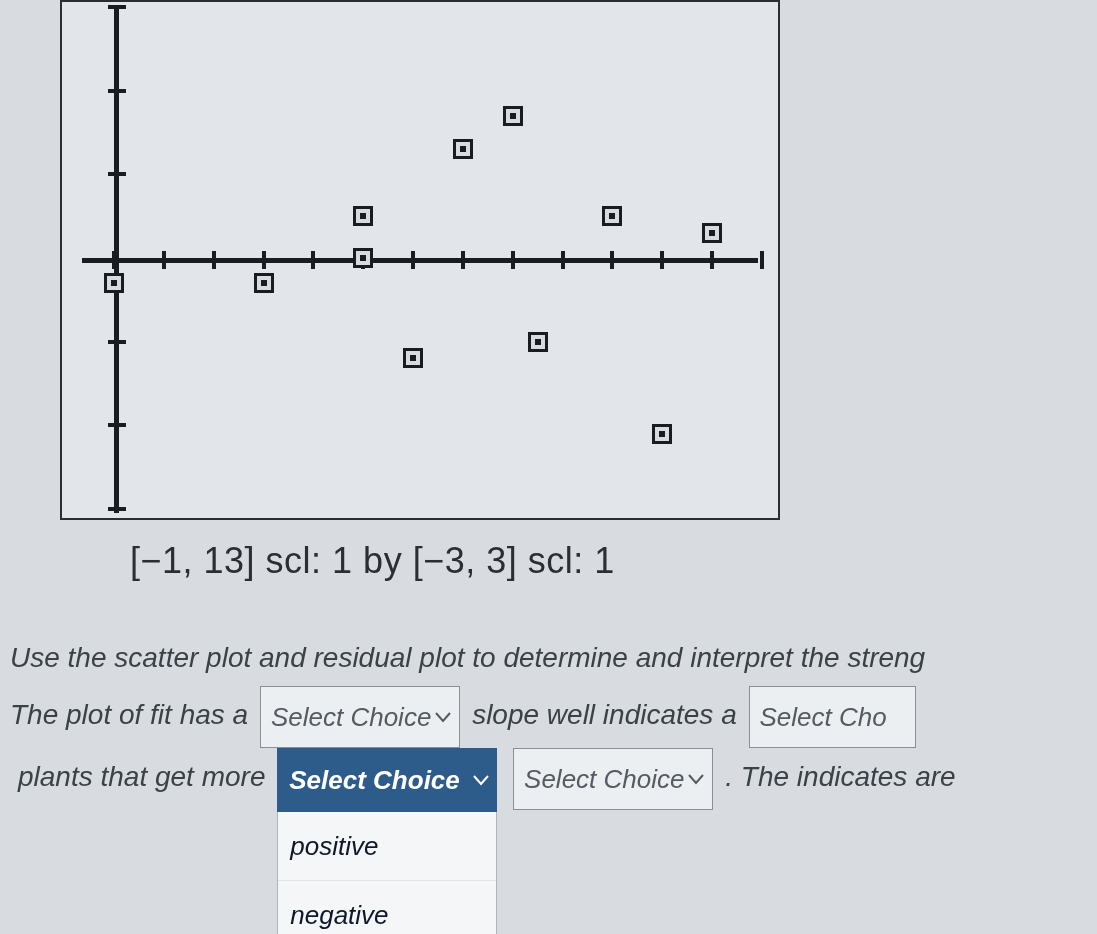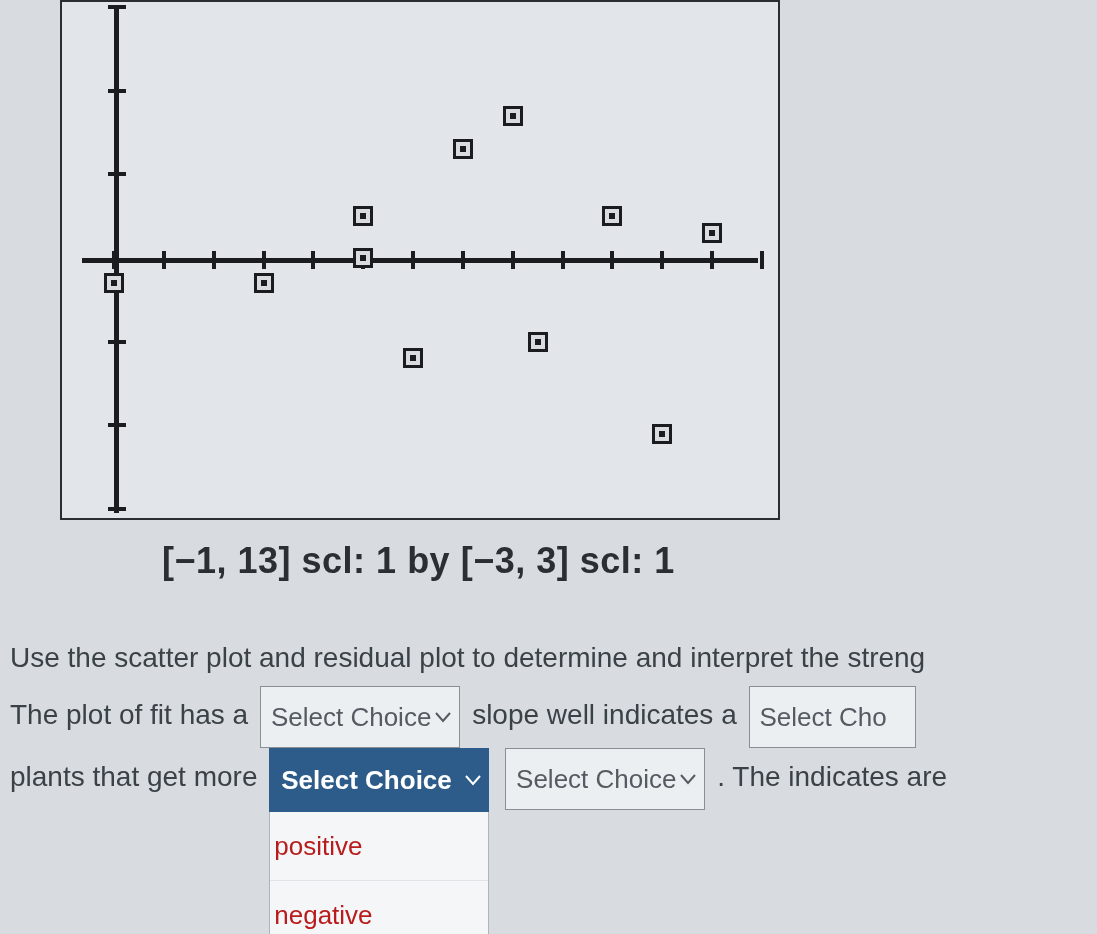--- a/index.html
+++ b/index.html
@@ -67,36 +67,35 @@
       content: "";
       position: absolute;
       left: 4px; top: 4px; right: 4px; bottom: 4px;
       background: #1a1c1f;
     }
     .caption {
       position: absolute;
       left: 130px;
       top: 540px;
       font-size: 36px;
-      font-weight: 700;
+      font-weight: 400;
       color: #2b2f34;
       letter-spacing: 0.5px;
-      margin-left: 32px;
     }
     .question-text {
       position: absolute;
       left: 0;
       top: 630px;
       right: 0;
       font-size: 28px;
       line-height: 2.0;
       color: #3a4248;
       padding-left: 10px;
     }
-    .line { white-space: nowrap; }
+    .line { white-space: nowrap; font-style: italic; }
     .select-box {
       display: inline-block;
       border: 1px solid #8a8f95;
       background: #eceff2;
       padding: 4px 28px 4px 10px;
       font-size: 26px;
       color: #555b62;
       position: relative;
       vertical-align: middle;
       min-width: 200px;
@@ -128,23 +127,23 @@
       background: #f4f6f8;
       border: 1px solid #b0b5ba;
       border-top: none;
       position: absolute;
       left: 0;
       right: 0;
       top: 100%;
       z-index: 10;
     }
     .dropdown-option {
-      padding: 8px 4px;
+      padding: 8px 12px;
       font-size: 26px;
-      color: #b91c1c;
+      color: #0f172a;
       border-bottom: 1px solid #e1e4e7;
     }
     .dropdown-option:last-child { border-bottom: none; }
   </style>
 </head>
 <body>
 
 <div class="plot-container">
   <div class="plot-area">
     <div class="axis-y"></div>
@@ -198,21 +197,21 @@
         <svg width="16" height="12" viewBox="0 0 16 12">
             <path d="M1 2 L8 10 L15 2" stroke="#555b62" stroke-width="2" fill="none"></path>
           </svg>
       </span>
     </span>
     <span>slope well indicates a</span>
     <span class="select-box inline" style="min-width:150px;">
       <span>Select Cho</span>
     </span>
   </div>
-  <div class="line" style="position:relative;">
+  <div class="line" style="position:relative;margin-left:8px;">
     <span>plants that get more</span>
     <span class="dropdown-open">
       <div class="dropdown-header">
         <span>Select Choice</span>
         <span class="chev">
           <svg width="16" height="12" viewBox="0 0 16 12">
               <path d="M1 2 L8 10 L15 2" stroke="#ffffff" stroke-width="2" fill="none"></path>
             </svg>
         </span>
       </div>

